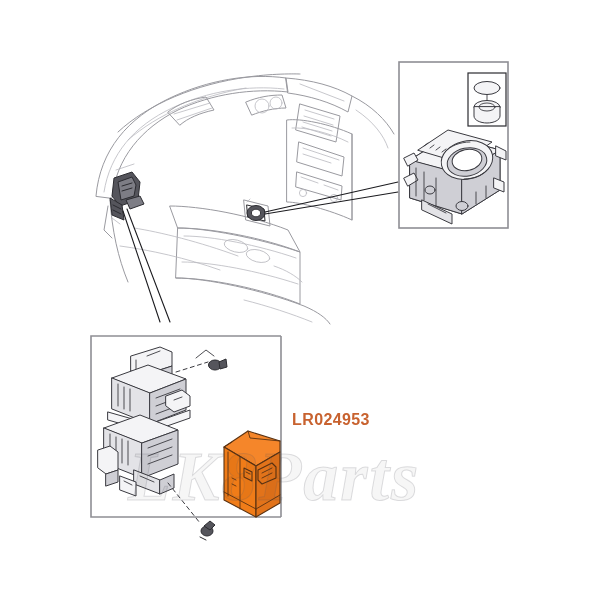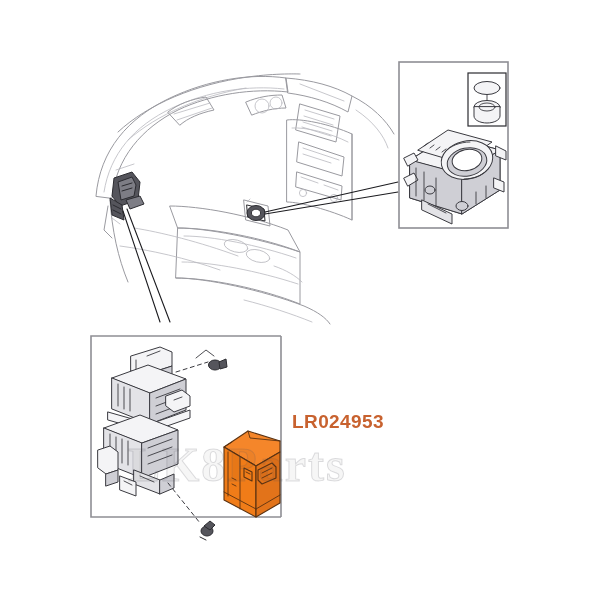--- a/index.html
+++ b/index.html
@@ -111,34 +111,35 @@
   .hl-face-a { fill: #f5862a; stroke: #5a3212; stroke-width: 1.1; stroke-linejoin: round; }
   .hl-face-b { fill: #f07c18; stroke: #5a3212; stroke-width: 1.1; stroke-linejoin: round; }
   .hl-face-c { fill: #e2731a; stroke: #5a3212; stroke-width: 1.1; stroke-linejoin: round; }
   .hl-line { fill: none; stroke: #5a3212; stroke-width: 0.9; stroke-linejoin: round; stroke-linecap: round; }
 
   #part-number-label {
     position: absolute;
     left: 292px;
     top: 411px;
     font-family: "Liberation Sans", sans-serif;
-    font-size: 19px;
+    font-size: 16px;
     font-weight: bold;
     letter-spacing: 0.4px;
     color: #c8622f;
     white-space: nowrap;
     user-select: none;
   }
   #watermark {
     position: absolute;
     left: 128px;
     top: 437px;
     width: 420px;
     font-family: "Liberation Serif", serif;
-    font-size: 48px;
+    font-size: 70px;
+    font-style: italic;
     font-weight: bold;
     letter-spacing: 2px;
     color: rgba(0,0,0,0.035);
     -webkit-text-stroke: 1px rgba(90,90,100,0.20);
     white-space: nowrap;
     pointer-events: none;
     user-select: none;
   }
 </style>
 </head>

